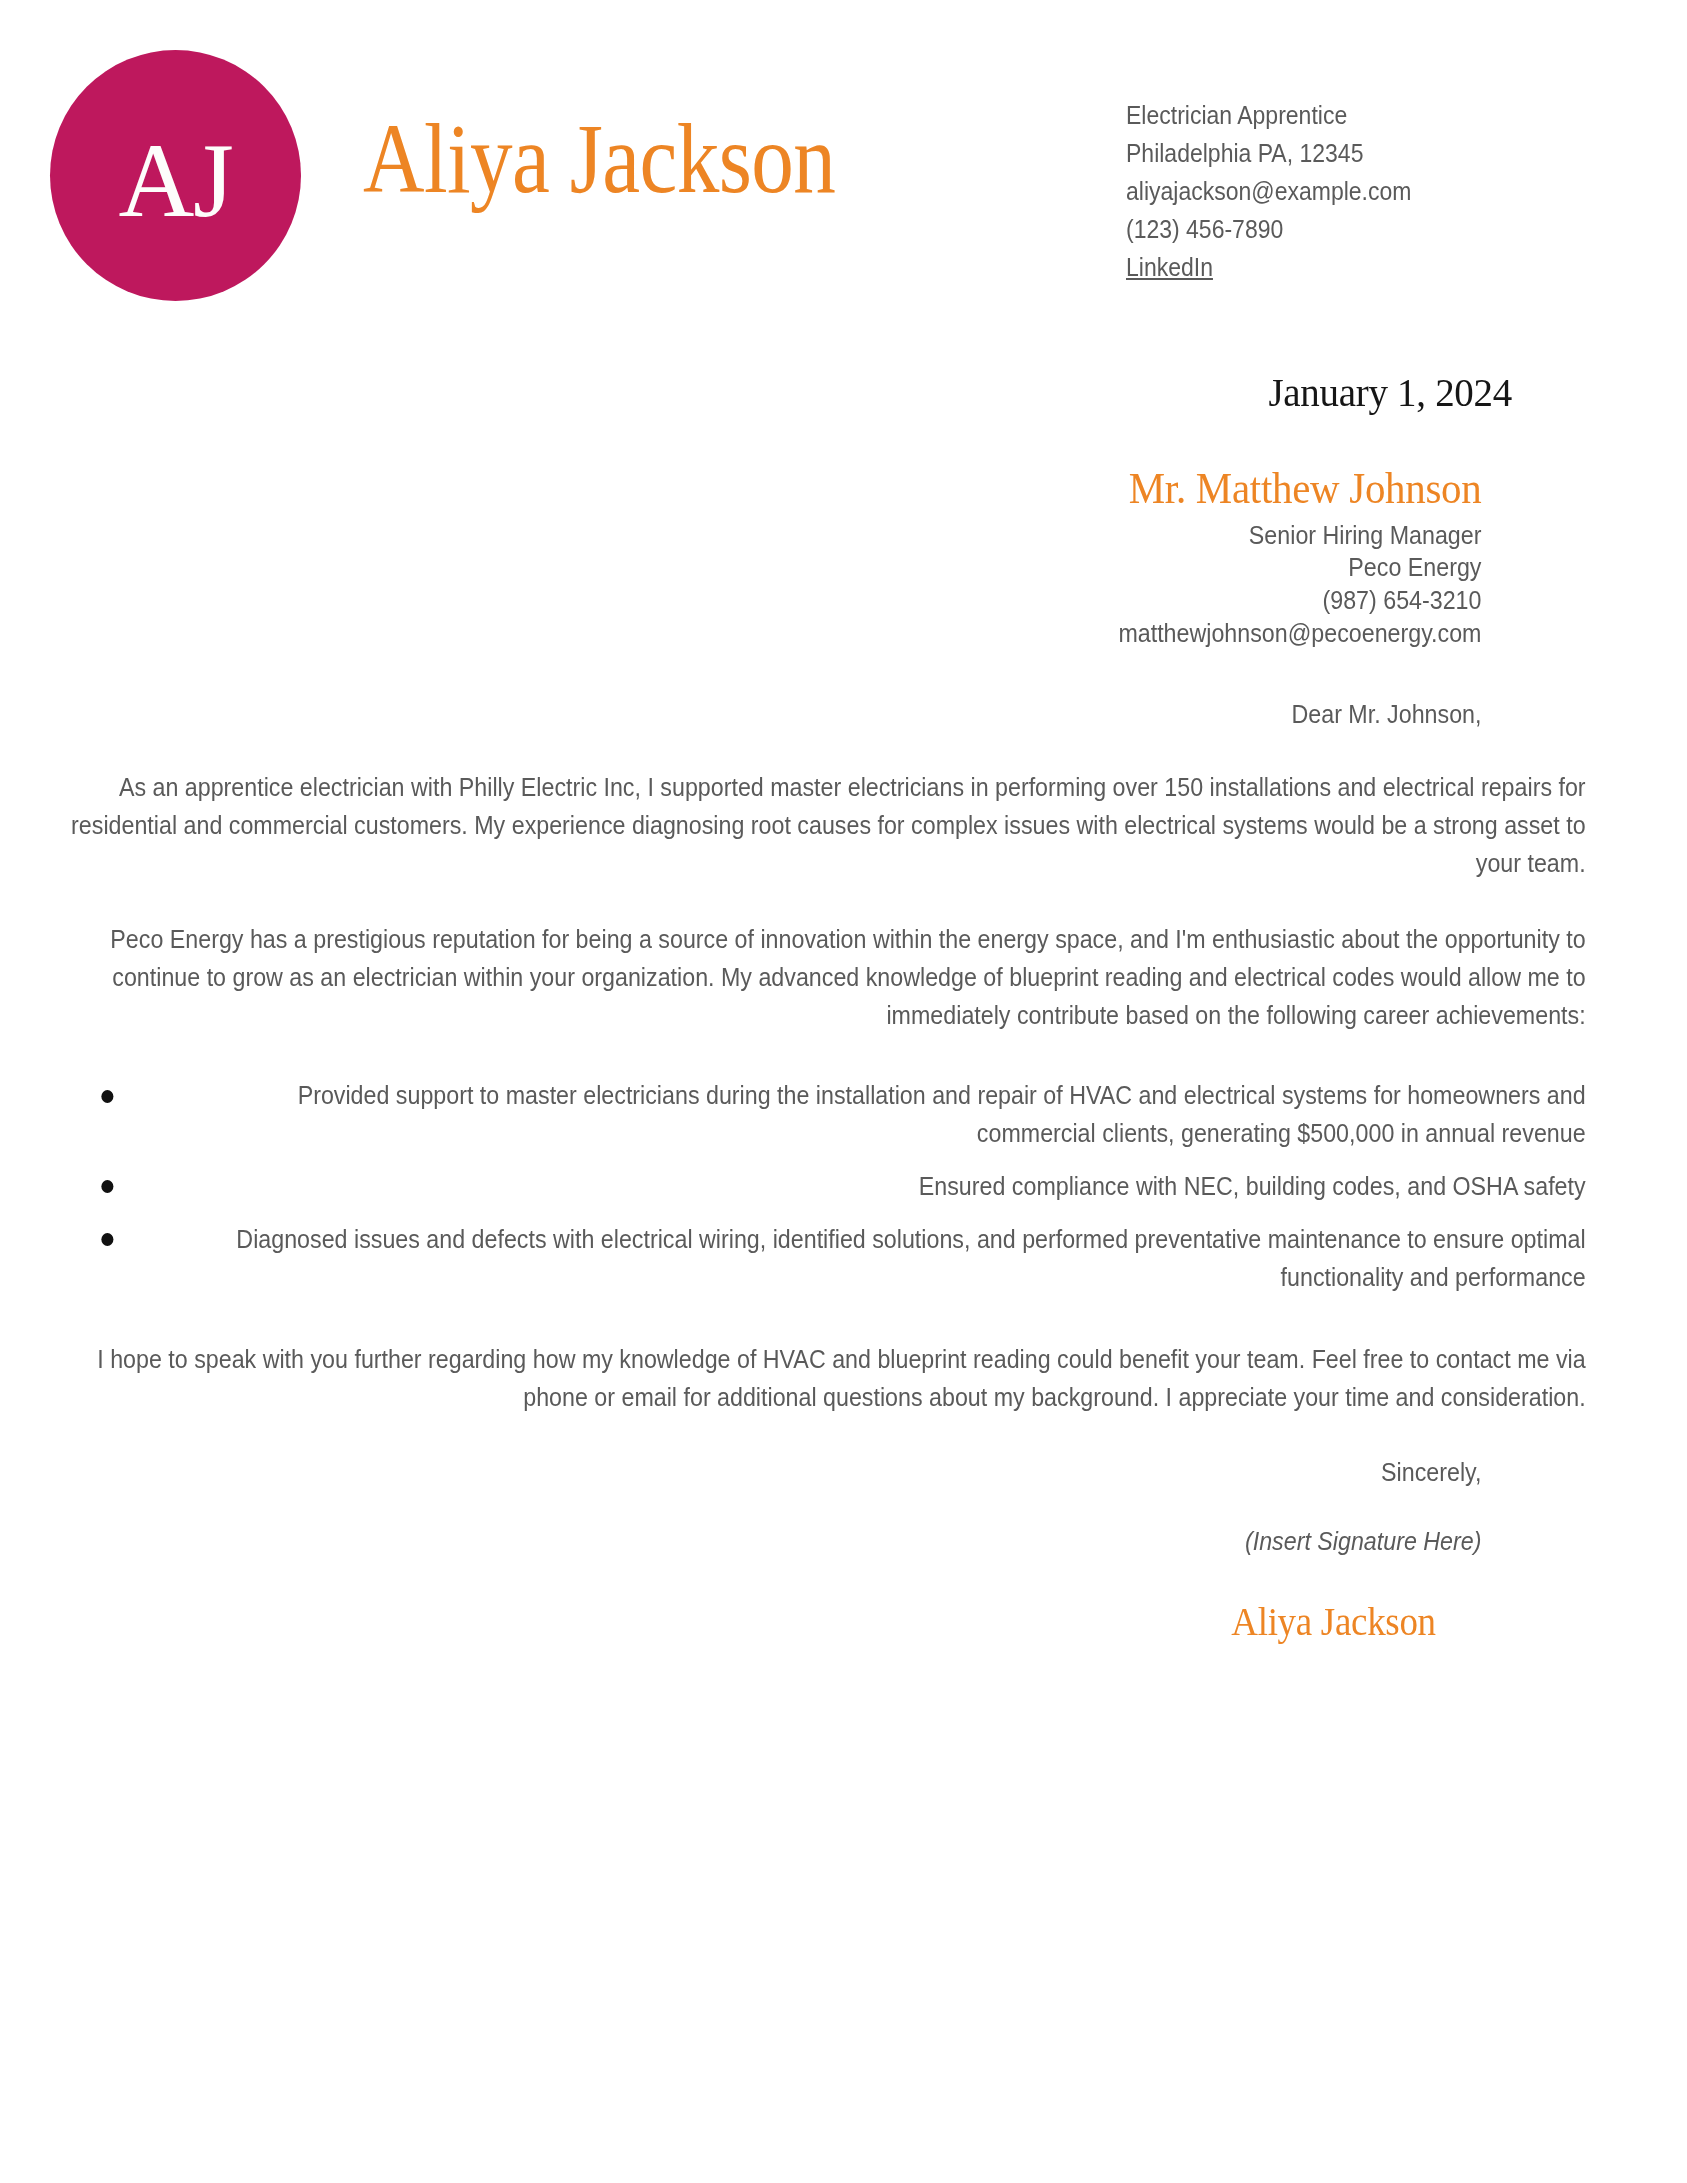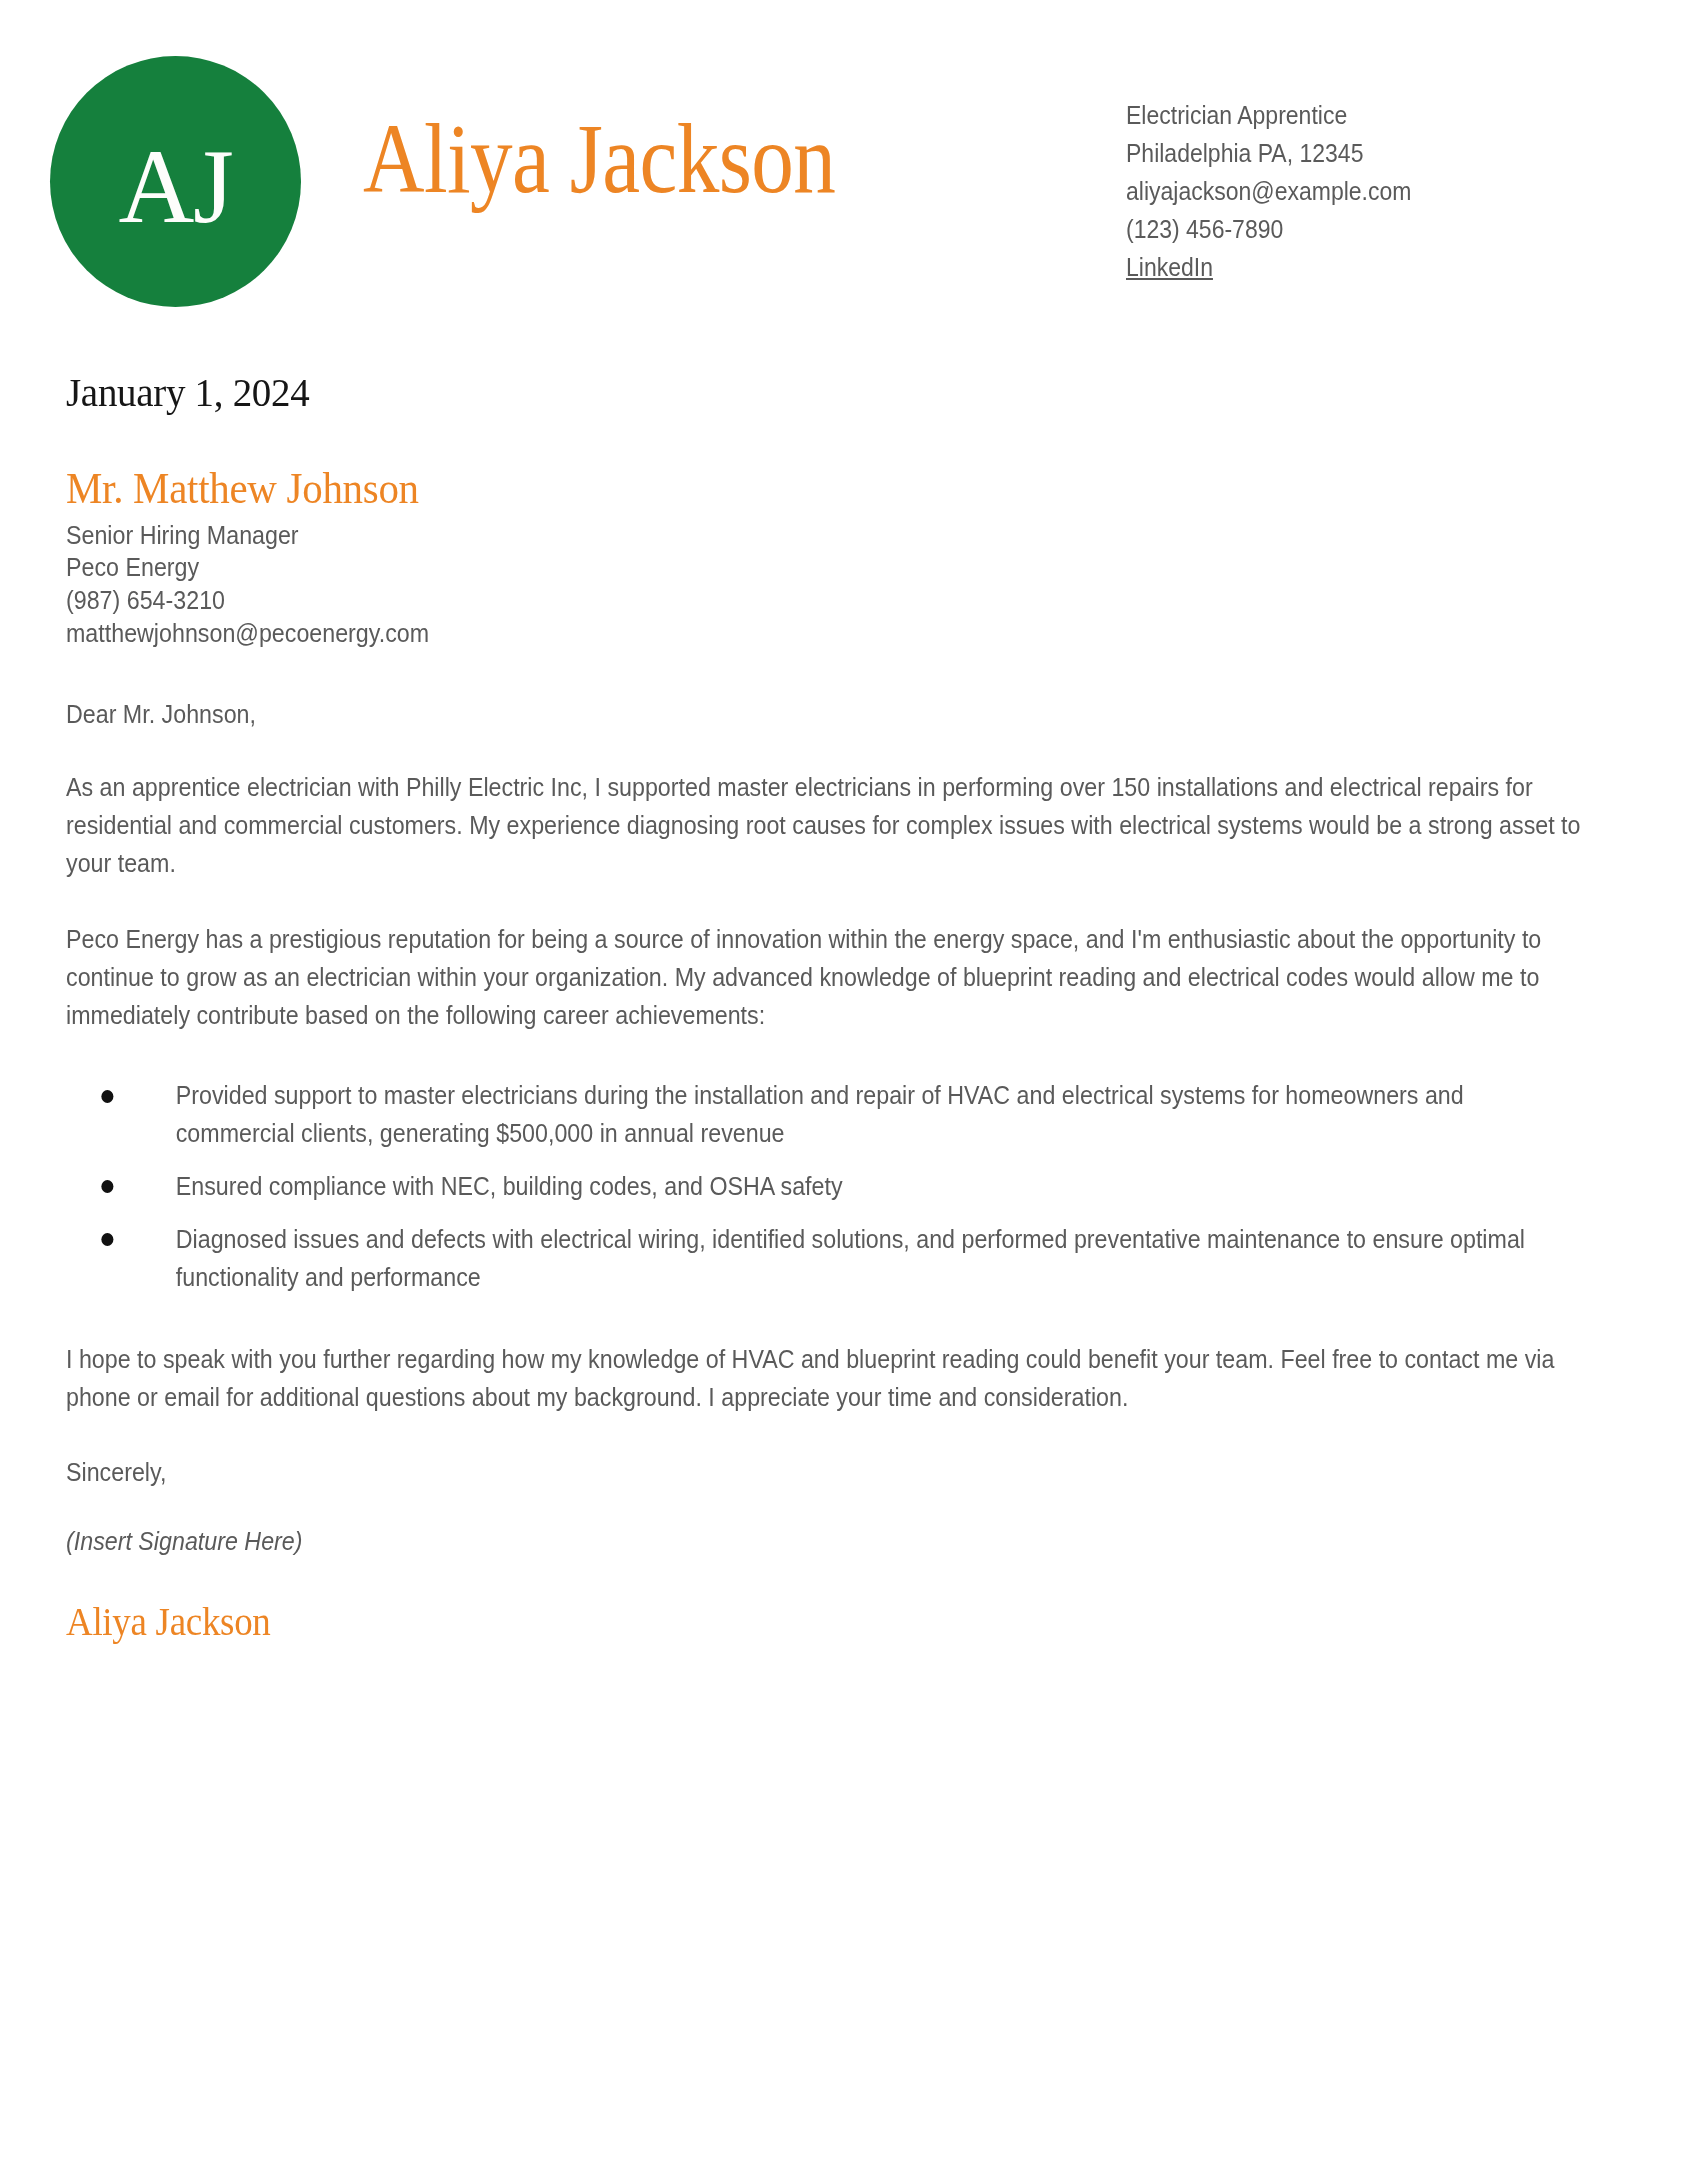--- a/index.html
+++ b/index.html
@@ -29,25 +29,25 @@
     position: absolute;
     left: 0;
     top: 0;
     width: 1687px;
     height: 331px;
   }
 
   .monogram {
     position: absolute;
     left: 50px;
-    top: 56px;
+    top: 50px;
     width: 251px;
     height: 251px;
     border-radius: 50%;
-    background: #15803d;
+    background: #be185d;
   }
 
   .monogram-text {
     position: absolute;
     left: 0;
     right: 0;
     top: 50%;
     transform: translateY(-46%);
     text-align: center;
     color: #fdfdfb;
@@ -93,20 +93,21 @@
     text-decoration: underline;
     color: #5a5a5a;
   }
 
   
   .body-wrap {
     position: absolute;
     left: 66px;
     top: 370px;
     width: 1522px;
+    text-align: right;
   }
 
   .letter-date {
     color: #161616;
     font-family: "Liberation Serif", "DejaVu Serif", serif;
     font-size: 41px;
     line-height: 1.1;
     letter-spacing: -0.3px;
     margin-bottom: 49px;
     transform: scaleX(0.95);

